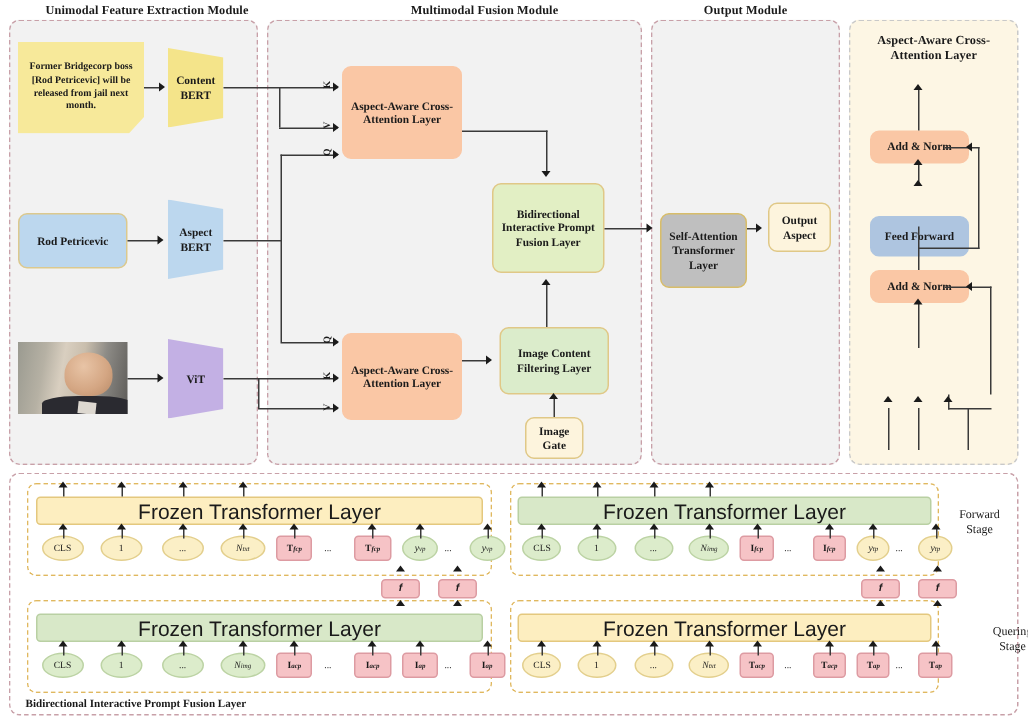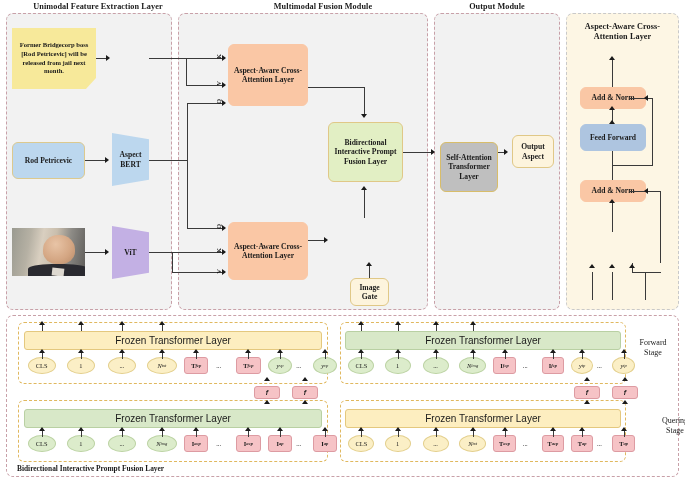--- a/index.html
+++ b/index.html
@@ -43,21 +43,21 @@
     text-align: center;
     font-size: 7.6px; font-weight: bold; line-height: 9.4px;
     color: #1a1a1a; padding: 2px;
   }
   .n-blue   { background: #bcd7ee; border: 1px solid #dcc98e; }
   .n-peach  { background: #fac7a5; border: 1px solid #fac7a5; }
   .n-green  { background: #e2efc4; border: 1px solid #e0c887; }
   .n-green2 { background: #dbeccb; border: 1px solid #e0c887; }
   .n-gray   { background: #bfbfbf; border: 1px solid #d8bd6a; margin-top: 15px; }
   .n-cream  { background: #fdf4dd; border: 1px solid #e0c887; }
-  .n-ffbox  { background: #aec5e0; border: 1px solid #aec5e0; }
+  .n-ffbox  { background: #aec5e0; border: 1px solid #aec5e0; margin-top: 20px; }
   .n-addnorm{ background: #fac7a5; border: 1px solid #fac7a5; }
   .n-crossatt{ background: #fbdc8e; border: 1px solid #fbdc8e; }
 
   
   .textnote {
     background: #f7e99a;
     font-size: 6.6px; font-weight: bold; line-height: 8.6px;
     color: #1a1a1a; text-align: center;
     display: flex; align-items: center; justify-content: center;
     padding: 3px 4px;
@@ -123,54 +123,55 @@
   }
   .pill-ell { border-radius: 50%; }
   .pill-yellow { background: #fbefc6; border: 1px solid #e3cf8d; }
   .pill-green { background: #dceccb; border: 1px solid #bcd3a4; }
   .pill-pink { background: #f6c3c6; border: 1px solid #dd9ba2; border-radius: 3px; font-weight: bold; }
   .pill-f { background: #f6c3c6; border: 1px solid #dd9ba2; border-radius: 2px; font-style: italic; font-weight: bold; }
 
   .bar {
     border-radius: 3px;
     display: flex; align-items: center; justify-content: center;
-    font-size: 10px; color: #1a1a1a;
+    font-size: 14px; color: #1a1a1a;
     font-family: "Liberation Sans", sans-serif;
   }
   .bar-yellow { background: #fdeec0; border: 1px solid #e4c87e; }
   .bar-green  { background: #d8e8c8; border: 1px solid #b9d0a3; }
 
   .stage-lbl {
     font-size: 8px; color: #1a1a1a; text-align: center; line-height: 10px;
     font-family: "Liberation Serif", serif;
   }
   .caption {
     font-size: 7.4px; font-weight: bold; color: #1a1a1a;
   }
   .sub { font-size: .72em; vertical-align: -0.18em; font-style: italic; }
 </style>
 </head>
 <body>
 
 <div id="root">
 
-  <div class="abs mod-title" style="left:8px; top:2px; width:180px;">Unimodal Feature Extraction Layer</div>
+  <div class="abs mod-title" style="left:8px; top:2px; width:180px;">Unimodal Feature Extraction Module</div>
   <div class="abs mod-title" style="left:238px; top:2px; width:170px;">Multimodal Fusion Module</div>
   <div class="abs mod-title" style="left:432px; top:2px; width:130px;">Output Module</div>
 
   <div class="abs panel" style="left:6px; top:13px; width:166px; height:297px;"></div>
   <div class="abs panel" style="left:178px; top:13px; width:250px; height:297px;"></div>
   <div class="abs panel" style="left:434px; top:13px; width:126px; height:297px;"></div>
   <div class="abs panel right-panel" style="left:566px; top:13px; width:113px; height:297px;"></div>
 
   <div class="abs textnote" style="left:12px; top:28px; width:84px; height:61px;">Former Bridgecorp boss [Rod Petricevic] will be released from jail next month.</div>
 
   <div class="abs ln lnh" style="left:96px; top:58px; width:11px;"></div>
   <div class="abs arrow-r" style="left:106px; top:55px;"></div>
 
+  <div class="abs trap trap-yellow" style="left:112px; top:32px; width:37px; height:53px;">Content BERT</div>
 
   <div class="abs node n-blue" style="left:12px; top:142px; width:73px; height:37px;text-align:right;">Rod Petricevic</div>
 
   <div class="abs ln lnh" style="left:85px; top:160px; width:21px;"></div>
   <div class="abs arrow-r" style="left:105px; top:157px;"></div>
 
   <div class="abs trap trap-blue" style="left:112px; top:133px; width:37px; height:53px;">Aspect BERT</div>
 
   <div class="abs photo" style="left:12px; top:228px; width:73px; height:48px;">
     <div class="head"></div>
@@ -209,20 +210,21 @@
   <div class="abs kvq" style="left:216px; top:80px;">V</div>
   <div class="abs kvq" style="left:216px; top:98px;">Q</div>
 
   <div class="abs node n-peach" style="left:228px; top:222px; width:80px; height:58px;">Aspect-Aware Cross-Attention Layer</div>
   <div class="abs kvq" style="left:216px; top:223px;">Q</div>
   <div class="abs kvq" style="left:216px; top:247px;">K</div>
   <div class="abs kvq" style="left:216px; top:268px;">V</div>
 
   <div class="abs node n-green" style="left:328px; top:122px; width:75px; height:60px;">Bidirectional Interactive Prompt Fusion Layer</div>
 
+  <div class="abs node n-green2" style="left:333px; top:218px; width:73px; height:45px;">Image Content Filtering Layer</div>
 
   <div class="abs node n-cream" style="left:350px; top:278px; width:39px; height:28px;">Image Gate</div>
 
   <div class="abs ln lnh" style="left:308px; top:87px; width:57px;"></div>
   <div class="abs ln lnv" style="left:364px; top:87px; height:28px;"></div>
   <div class="abs arrow-d" style="left:361px; top:114px;"></div>
 
   <div class="abs ln lnh" style="left:308px; top:240px; width:18px;"></div>
   <div class="abs arrow-r" style="left:324px; top:237px;"></div>
 

